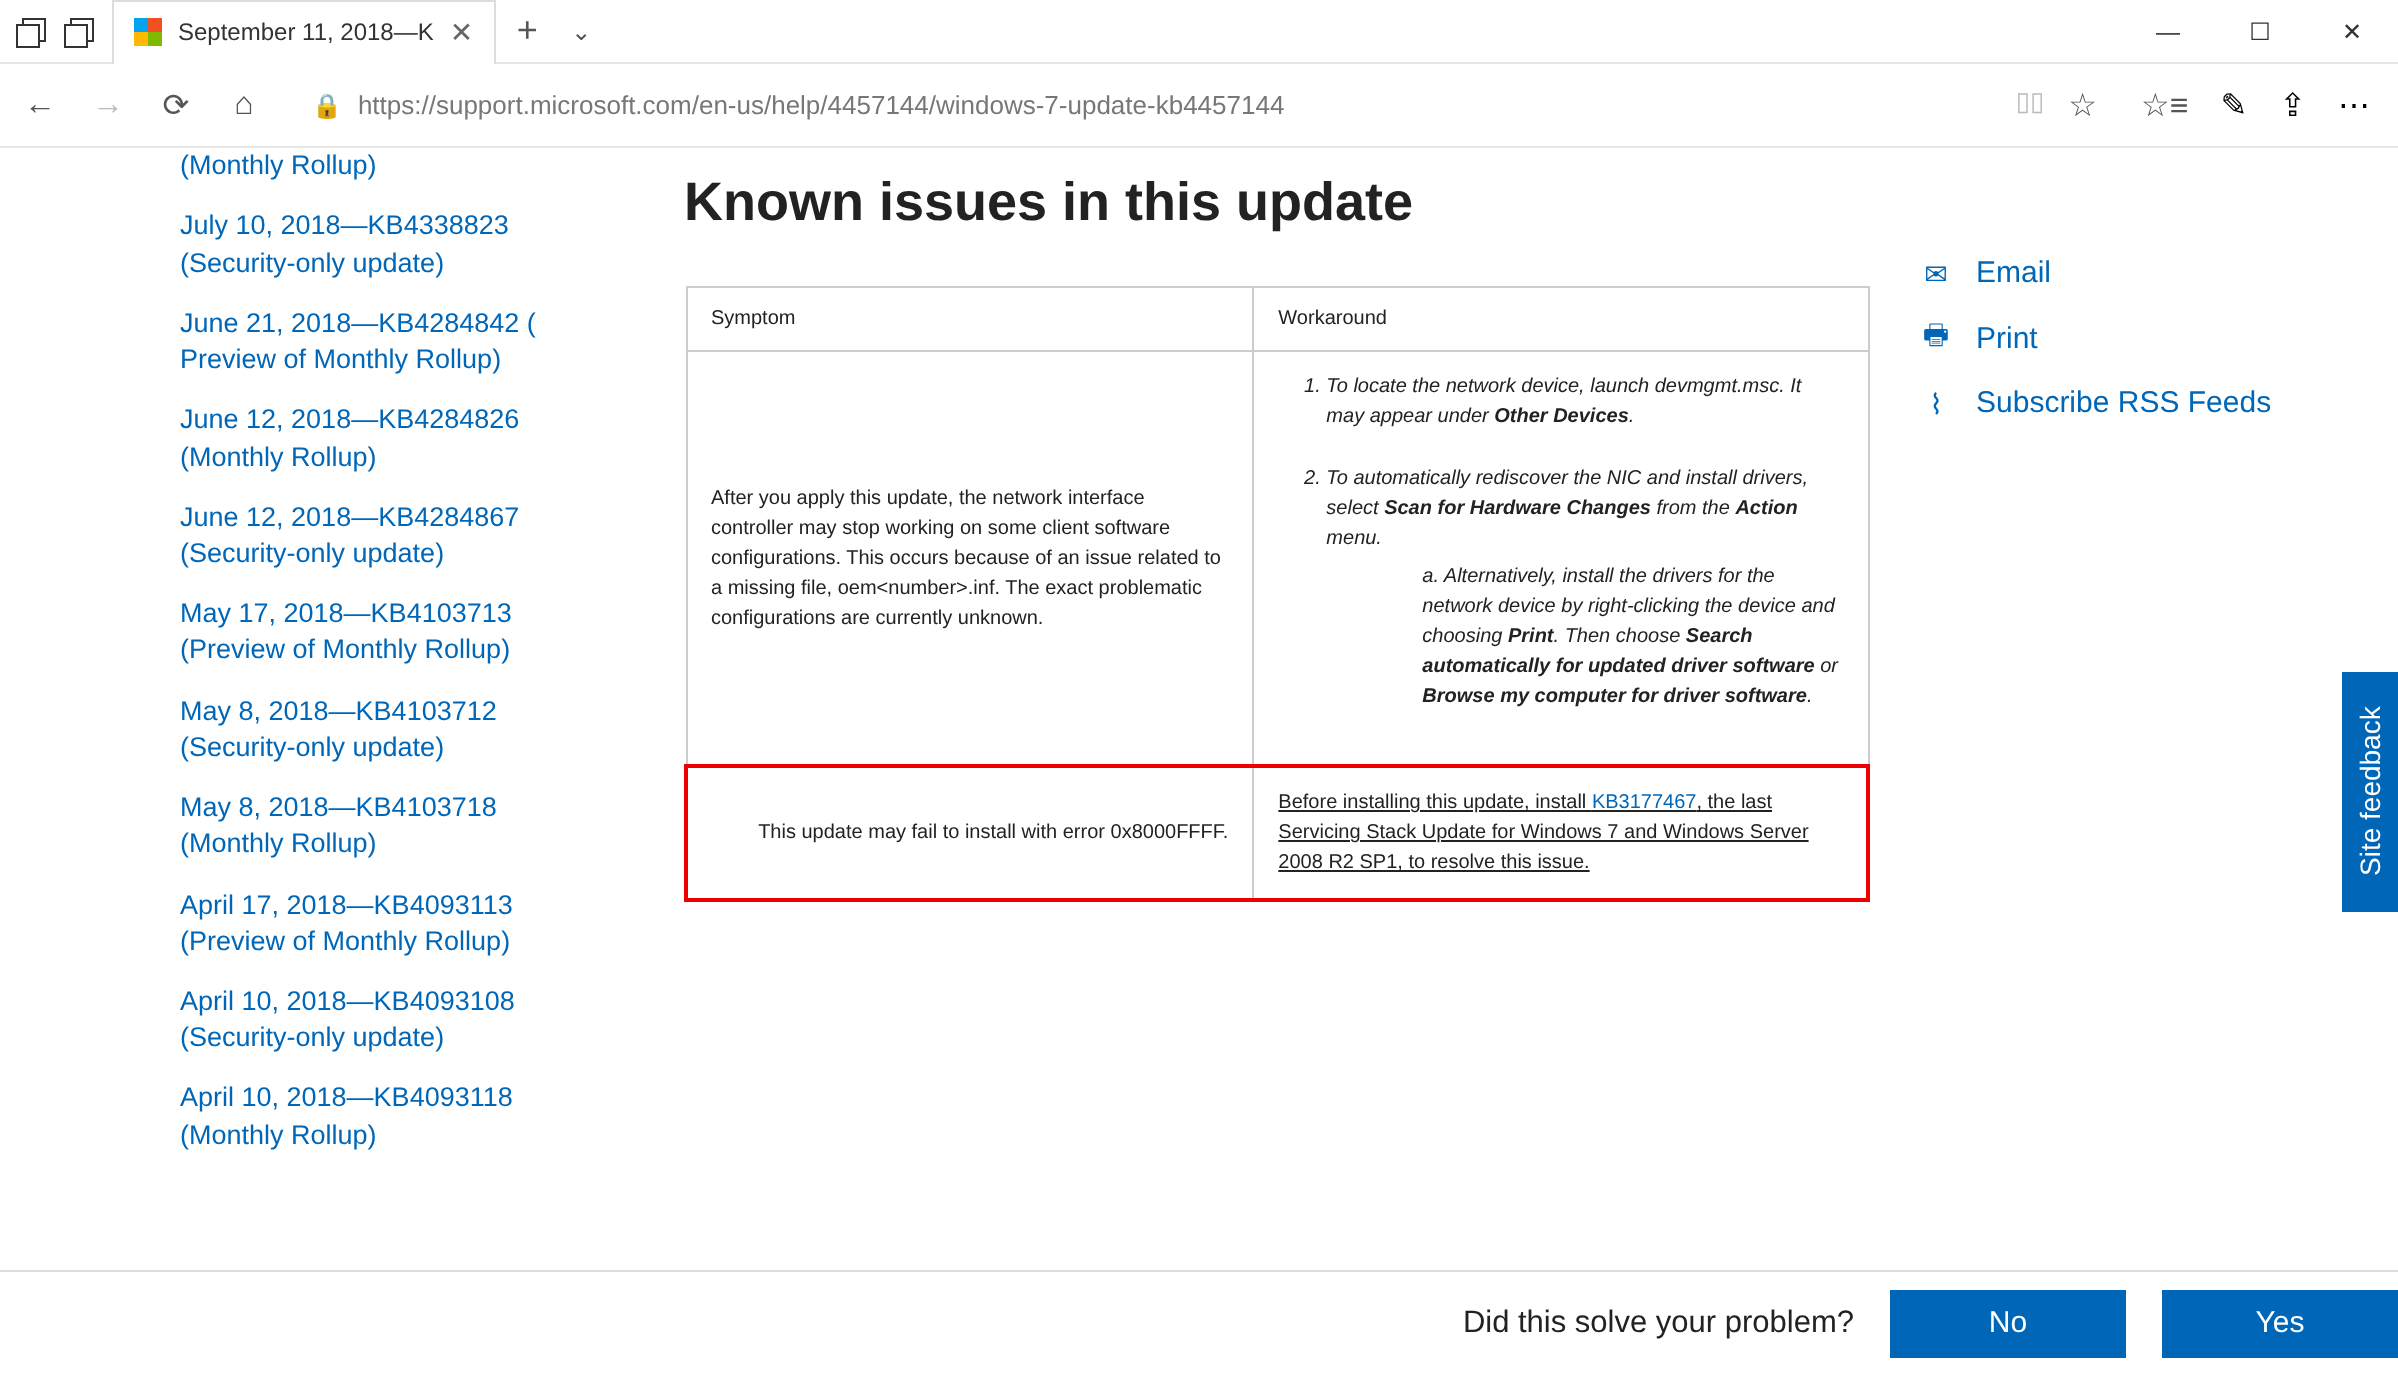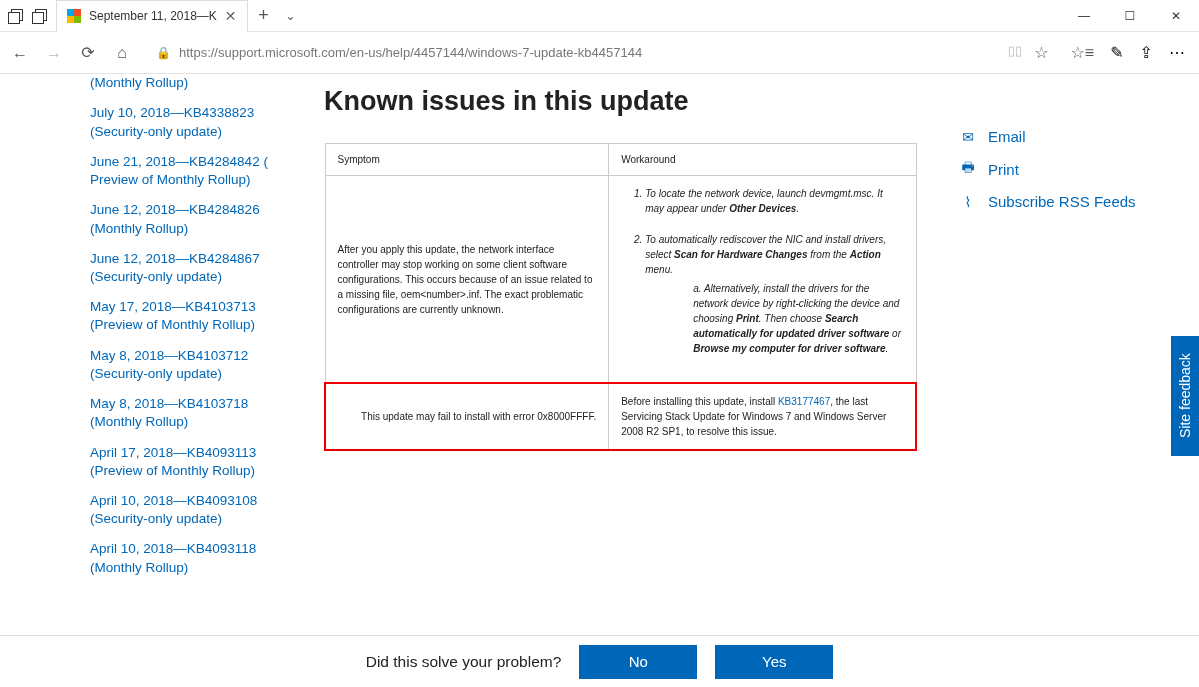--- a/index.html
+++ b/index.html
@@ -26,40 +26,40 @@
 .addr { flex:1; display:flex; align-items:center; gap:8px; color:#777; font-size:13px; padding-left:10px;}
 .addr .lock { font-size:12px; color:#777;}
 .tb-right { display:flex; gap:16px; align-items:center; padding-right:4px;}
 .star-outline { font-size:16px; color:#555; }
 
 
 .page { position:absolute; top:74px; left:0; right:0; bottom:52px; overflow:hidden; }
 .sidebar-links { position:absolute; left:90px; top:0; width:180px; font-size:13.5px; }
 .sidebar-links a { display:block; color:#0067b8; text-decoration:none; margin-bottom:12px; line-height:1.35; cursor:pointer;}
 
-.main { position:absolute; left:324px; top:0; width:593px; }
+.main { position:absolute; left:342px; top:0; width:593px; }
 .main h2 { font-size:27px; font-weight:600; color:#222; margin-top:12px; margin-bottom:26px;}
 table.issues { width:100%; border-collapse:collapse; font-size:10px; color:#222;}
 table.issues th { text-align:left; font-weight:400; padding:10px 12px; border:1px solid #ccc; }
 table.issues td { padding:10px 12px; border:1px solid #ccc; vertical-align:middle; line-height:1.5;}
 table.issues td ol { padding-left:24px;font-style:italic; }
 table.issues td ol li { margin-bottom:16px; }
 table.issues td .sub { padding-left:48px; margin-top:4px;}
 table.issues td b { font-weight:600; }
 table.issues td a { color:#0067b8; text-decoration:none; }
 tr.hl td { border:2px solid #e00; }
 tr.hl td:first-child { border-right:1px solid #ccc;text-align:right; }
-tr.hl td:last-child { border-left:1px solid #ccc; }
+tr.hl td:last-child { border-left:1px solid #ccc;text-decoration:underline; }
 
 .right-links { position:absolute; left:960px; top:54px; font-size:15px; }
 .right-links a { display:flex; align-items:center; gap:12px; color:#0067b8; text-decoration:none; margin-bottom:12px; cursor:pointer;}
 .right-links .ico { width:16px; text-align:center; color:#0067b8; font-size:14px;}
 
 
-.prompt { position:absolute; left:0; right:0; bottom:0; height:52px; border-top:1px solid #ddd; background:#fff; display:flex; align-items:center; justify-content:center; gap:18px; font-size:15.5px; color:#222;}
+.prompt { position:absolute; left:0; right:0; bottom:0; height:52px; border-top:1px solid #ddd; background:#fff; display:flex; align-items:center; justify-content:flex-end; gap:18px; font-size:15.5px; color:#222;}
 .prompt .btn { width:118px; height:34px; background:#0067b8; color:#fff; display:flex; align-items:center; justify-content:center; cursor:pointer; font-size:15px;}
 
 
 .feedback { position:absolute; right:0; top:336px; width:28px; height:120px; background:#0067b8; color:#fff; writing-mode:vertical-rl; transform:rotate(180deg); display:flex; align-items:center; justify-content:center; font-size:14px; cursor:pointer;}
 </style>
 </head>
 <body>
 
 <div class="titlebar">
   <div class="sysicons-left">

